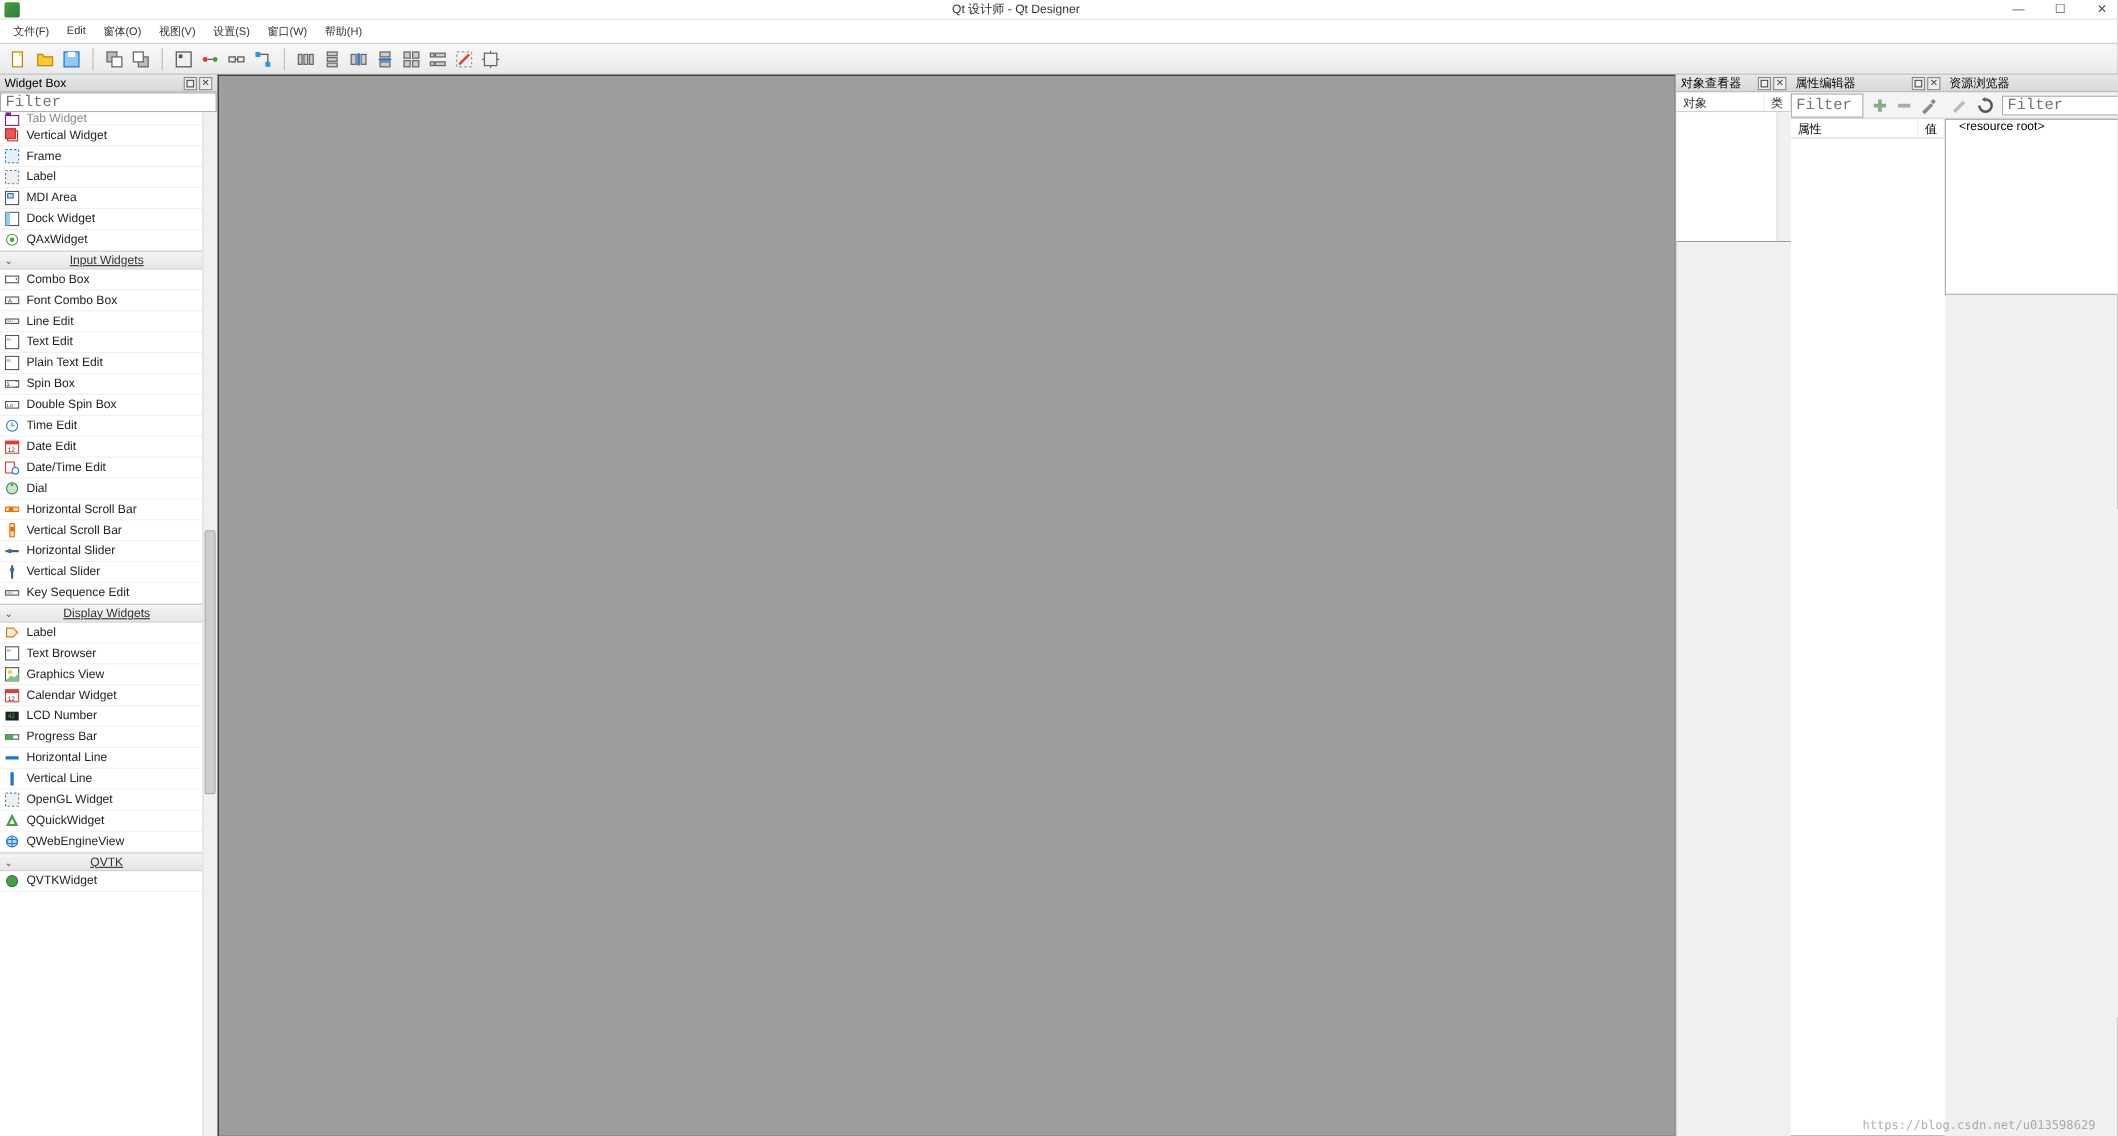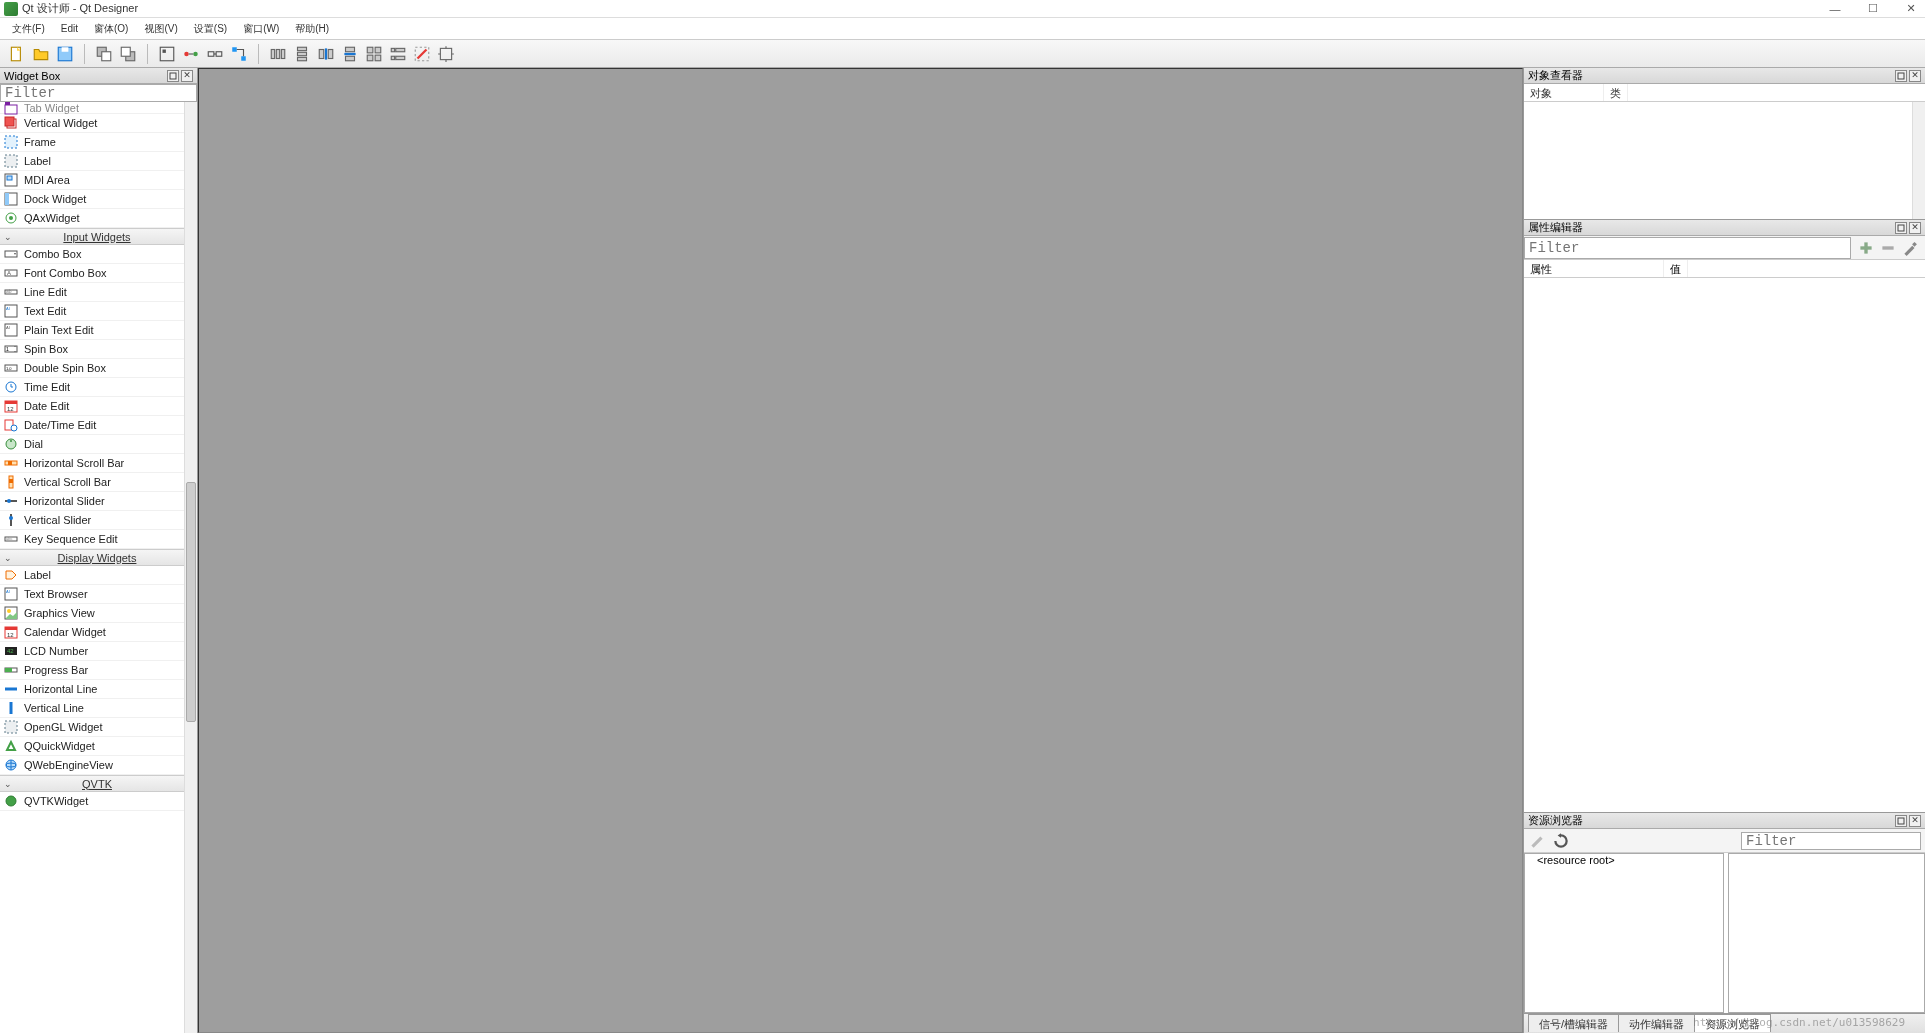--- a/index.html
+++ b/index.html
@@ -1,19 +1,19 @@
 <!DOCTYPE html>
 <html><head>
 <meta charset="utf-8">
 <style>
 * { margin: 0; padding: 0; box-sizing: border-box; font-family: "Microsoft YaHei", "Segoe UI", Tahoma, sans-serif; }
 body { width: 1925px; height: 1033px; background: #f0f0f0; font-size: 11px; overflow: hidden; display: flex; flex-direction: column; }
 .titlebar { height: 18px; background: #fff; display: flex; align-items: center; padding: 0 4px; border-bottom: 1px solid #ddd; }
 .titlebar .app-icon { width: 14px; height: 14px; background: linear-gradient(135deg,#46a049,#2e7d32); border-radius: 2px; margin-right: 4px; }
-.titlebar .title { flex: 1; font-size: 11px; color: #333; }
+.titlebar .title { flex: 1; font-size: 11px; color: #333; text-align: center; }
 .titlebar .win-controls { display: flex; gap: 18px; }
 .titlebar .win-btn { width: 20px; height: 14px; display: flex; align-items: center; justify-content: center; color: #555; font-size: 11px; }
 .menubar { height: 22px; background: #fff; display: flex; align-items: center; padding: 0 4px; border-bottom: 1px solid #ccc; }
 .menubar .menu-item { padding: 2px 8px; font-size: 10px; color: #333; cursor: default; }
 .toolbar { height: 28px; background: linear-gradient(#f8f8f8,#eaeaea); border-bottom: 1px solid #aaa; display: flex; align-items: center; padding: 2px 6px; gap: 2px; }
 .tb-sep { width: 1px; height: 20px; background: #bbb; margin: 0 6px; }
 .tb-btn { width: 22px; height: 22px; display: flex; align-items: center; justify-content: center; border: 1px solid transparent; border-radius: 2px; }
 .tb-btn svg { width: 18px; height: 18px; }
 .main { flex: 1; display: flex; min-height: 0; }
 .dock { display: flex; flex-direction: column; background: #f4f4f4; }
@@ -26,21 +26,21 @@
 .wb-scroll { flex: 1; overflow-y: auto; background: #fff; position: relative; }
 .wb-scrollbar { position: absolute; right: 0; top: 0; bottom: 0; width: 13px; background: #f0f0f0; border-left: 1px solid #ddd; }
 .wb-scrollbar .thumb { position: absolute; left: 1px; right: 1px; top: 380px; height: 240px; background: #cdcdcd; border: 1px solid #aaa; border-radius: 2px; }
 .wb-cat { height: 17px; background: linear-gradient(#f5f5f5,#e5e5e5); border-top: 1px solid #ccc; border-bottom: 1px solid #ccc; display: flex; align-items: center; padding: 0 4px; font-size: 11px; color: #333; }
 .wb-cat .chev { width: 10px; font-size: 9px; color: #555; }
 .wb-cat .label { flex: 1; text-align: center; text-decoration: underline; }
 .wb-item { height: 19px; display: flex; align-items: center; padding: 0 4px; font-size: 11px; color: #222; gap: 6px; border-bottom: 1px solid #f0f0f0; }
 .wb-icon { width: 14px; height: 14px; flex-shrink: 0; display: flex; align-items: center; justify-content: center; }
 .wb-icon svg { width: 14px; height: 14px; }
 .mdi-area { flex: 1; background: #9e9e9e; border: 1px inset #888; }
-.right-col { width: 402px; display: flex; flex-direction: column; border-left: 1px solid #999; }
+.right-col { width: 402px; display: flex; flex-direction: row; border-left: 1px solid #999; }
 .obj-inspector { height: 152px; display: flex; flex-direction: column; border-bottom: 1px solid #999; }
 .obj-header { height: 18px; background: #fff; border-bottom: 1px solid #ccc; display: flex; font-size: 11px; color: #333; }
 .obj-header div { padding: 2px 6px; border-right: 1px solid #eee; }
 .obj-body { flex: 1; background: #fff; position: relative; }
 .obj-body .vsb { position: absolute; right: 0; top: 0; bottom: 0; width: 13px; background: #f0f0f0; border-left: 1px solid #ddd; }
 .prop-editor { flex: 1; display: flex; flex-direction: column; border-bottom: 1px solid #999; min-height: 0; }
 .prop-toolbar { height: 24px; display: flex; align-items: center; border-bottom: 1px solid #ccc; background: #f4f4f4; }
 .prop-toolbar .filter { flex: 1; height: 22px; border: 1px solid #aaa; margin: 0; }
 .prop-icons { display: flex; gap: 4px; padding: 0 6px; }
 .prop-icons .pic { width: 18px; height: 18px; display: flex; align-items: center; justify-content: center; color: #888; }
@@ -601,21 +601,21 @@
             </div>
           <div class="pic">
               <svg viewBox="0 0 16 16">
                 <path d="M3 13 L10 6 L12 8 L5 15 Z" fill="#888"></path>
                 <rect x="11" y="3" width="3" height="3" fill="#888" transform="rotate(45 12 4)"></rect>
               </svg>
             </div>
         </div>
       </div>
       <div class="prop-header">
-        <div style="width:140px">属性</div>
+        <div style="width:116px">属性</div>
         <div>值</div>
       </div>
       <div class="prop-body"></div>
     </div>
 
     <div class="dock res-browser">
       <div class="dock-title">
         <span>资源浏览器</span>
         <div class="spacer"></div>
         <div class="dock-btn">

